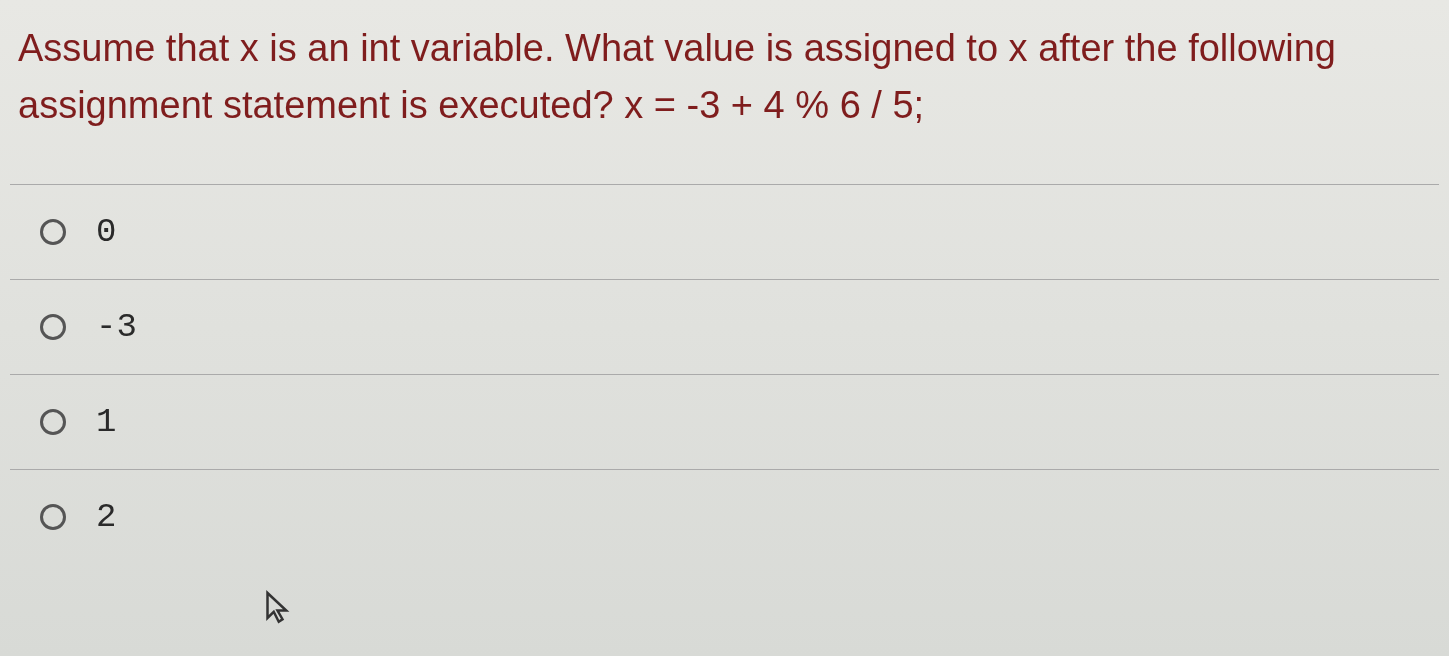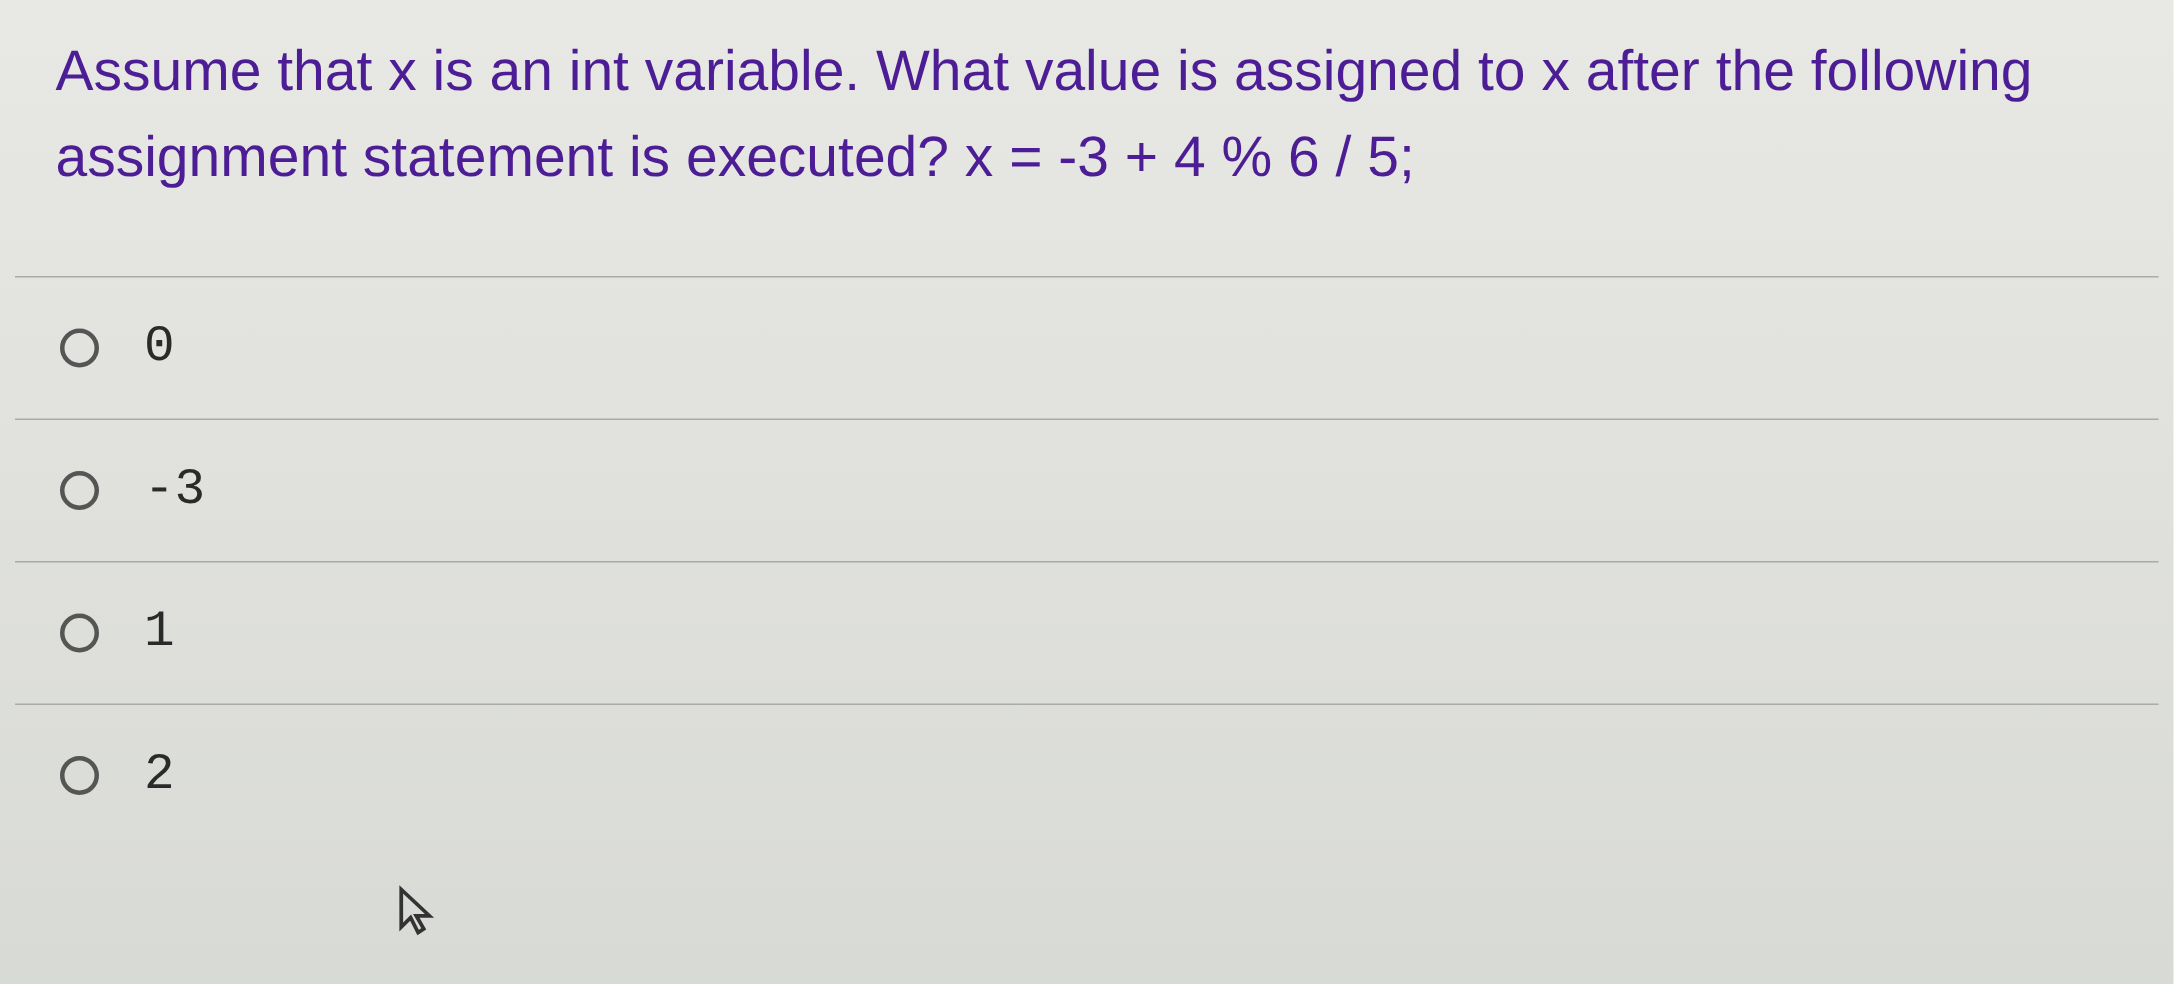--- a/index.html
+++ b/index.html
@@ -12,25 +12,24 @@
       background: linear-gradient(to bottom, #e8e8e4 0%, #d8dad6 100%);
       width: 1449px;
       height: 656px;
       padding: 20px 10px;
       color: #2a2a2a;
       overflow: hidden;
     }
     .question-text {
       font-size: 38px;
       line-height: 1.5;
-      color: #4c1d95;
+      color: #7f1d1d;
       margin-bottom: 50px;
       padding: 0 8px;
       font-weight: 400;
-      margin-left: 19px;
     }
     .options-container {
       border-top: 1px solid #aaa;
     }
     .option-row {
       display: flex;
       align-items: center;
       padding: 28px 30px;
       border-bottom: 1px solid #aaa;
       cursor: pointer;

